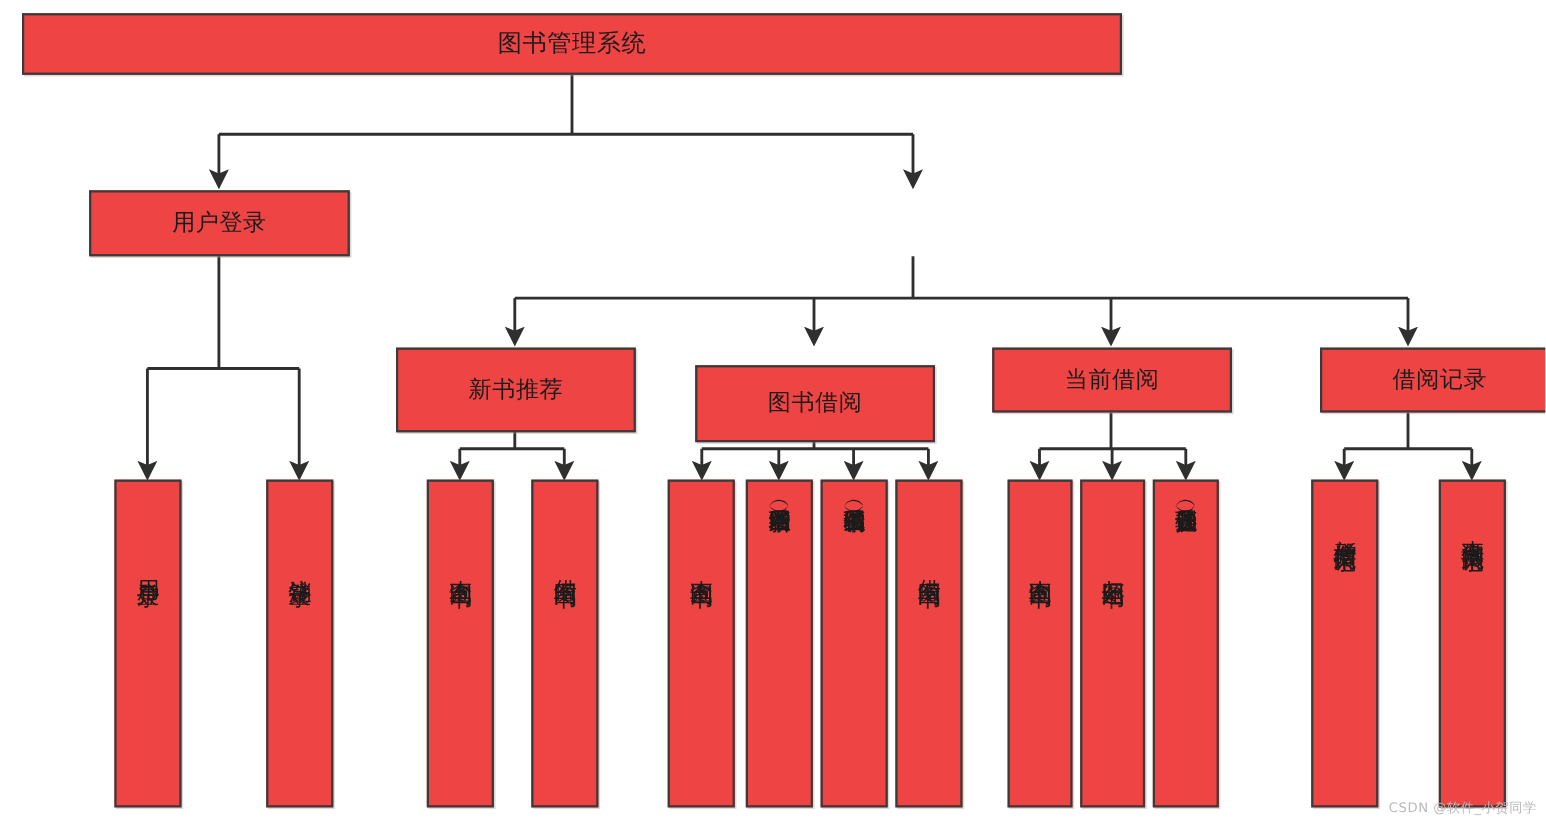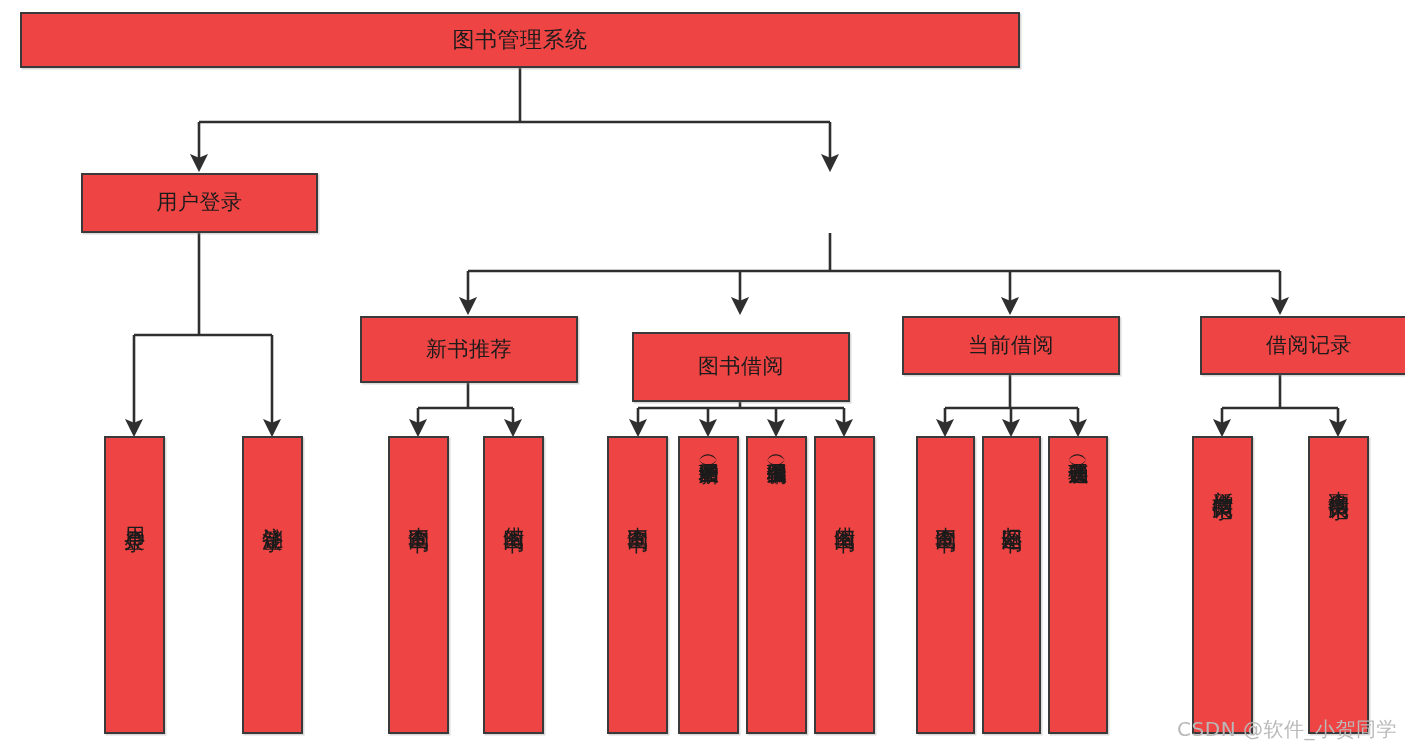--- a/index.html
+++ b/index.html
@@ -67,21 +67,21 @@
     height: auto;
   }
   .node.v.tight .label {
     font-size: 20px;
     letter-spacing: 0px;
   }
   #watermark {
     position: absolute;
     right: 8px;
     bottom: 4px;
-    font-size: 20px;
+    font-size: 12px;
     color: #b9b9b9;
     letter-spacing: 0.5px;
     z-index: 5;
     white-space: nowrap;
     margin-left: 12px;
   }
 </style>
 </head>
 <body>
 
@@ -138,21 +138,21 @@
   </svg>
 
   <div class="node h root" style="left:20px; top:12px; width:1000px; height:56px;">
     <span class="label">图书管理系统</span>
   </div>
 
   <div class="node h" style="left:81px; top:173px; width:237px; height:60px;">
     <span class="label">用户登录</span>
   </div>
 
-  <div class="node h" style="left:360px; top:316px; width:218px; height:67px;">
+  <div class="node h" style="left:360px; top:316px; width:218px; height:77px;">
     <span class="label">新书推荐</span>
   </div>
   <div class="node h" style="left:632px; top:332px; width:218px; height:70px;">
     <span class="label">图书借阅</span>
   </div>
   <div class="node h" style="left:902px; top:316px; width:218px; height:59px;">
     <span class="label">当前借阅</span>
   </div>
   <div class="node h" style="left:1172px; top:316px; width:218px; height:59px;margin-left:28px;">
     <span class="label">借阅记录</span>

